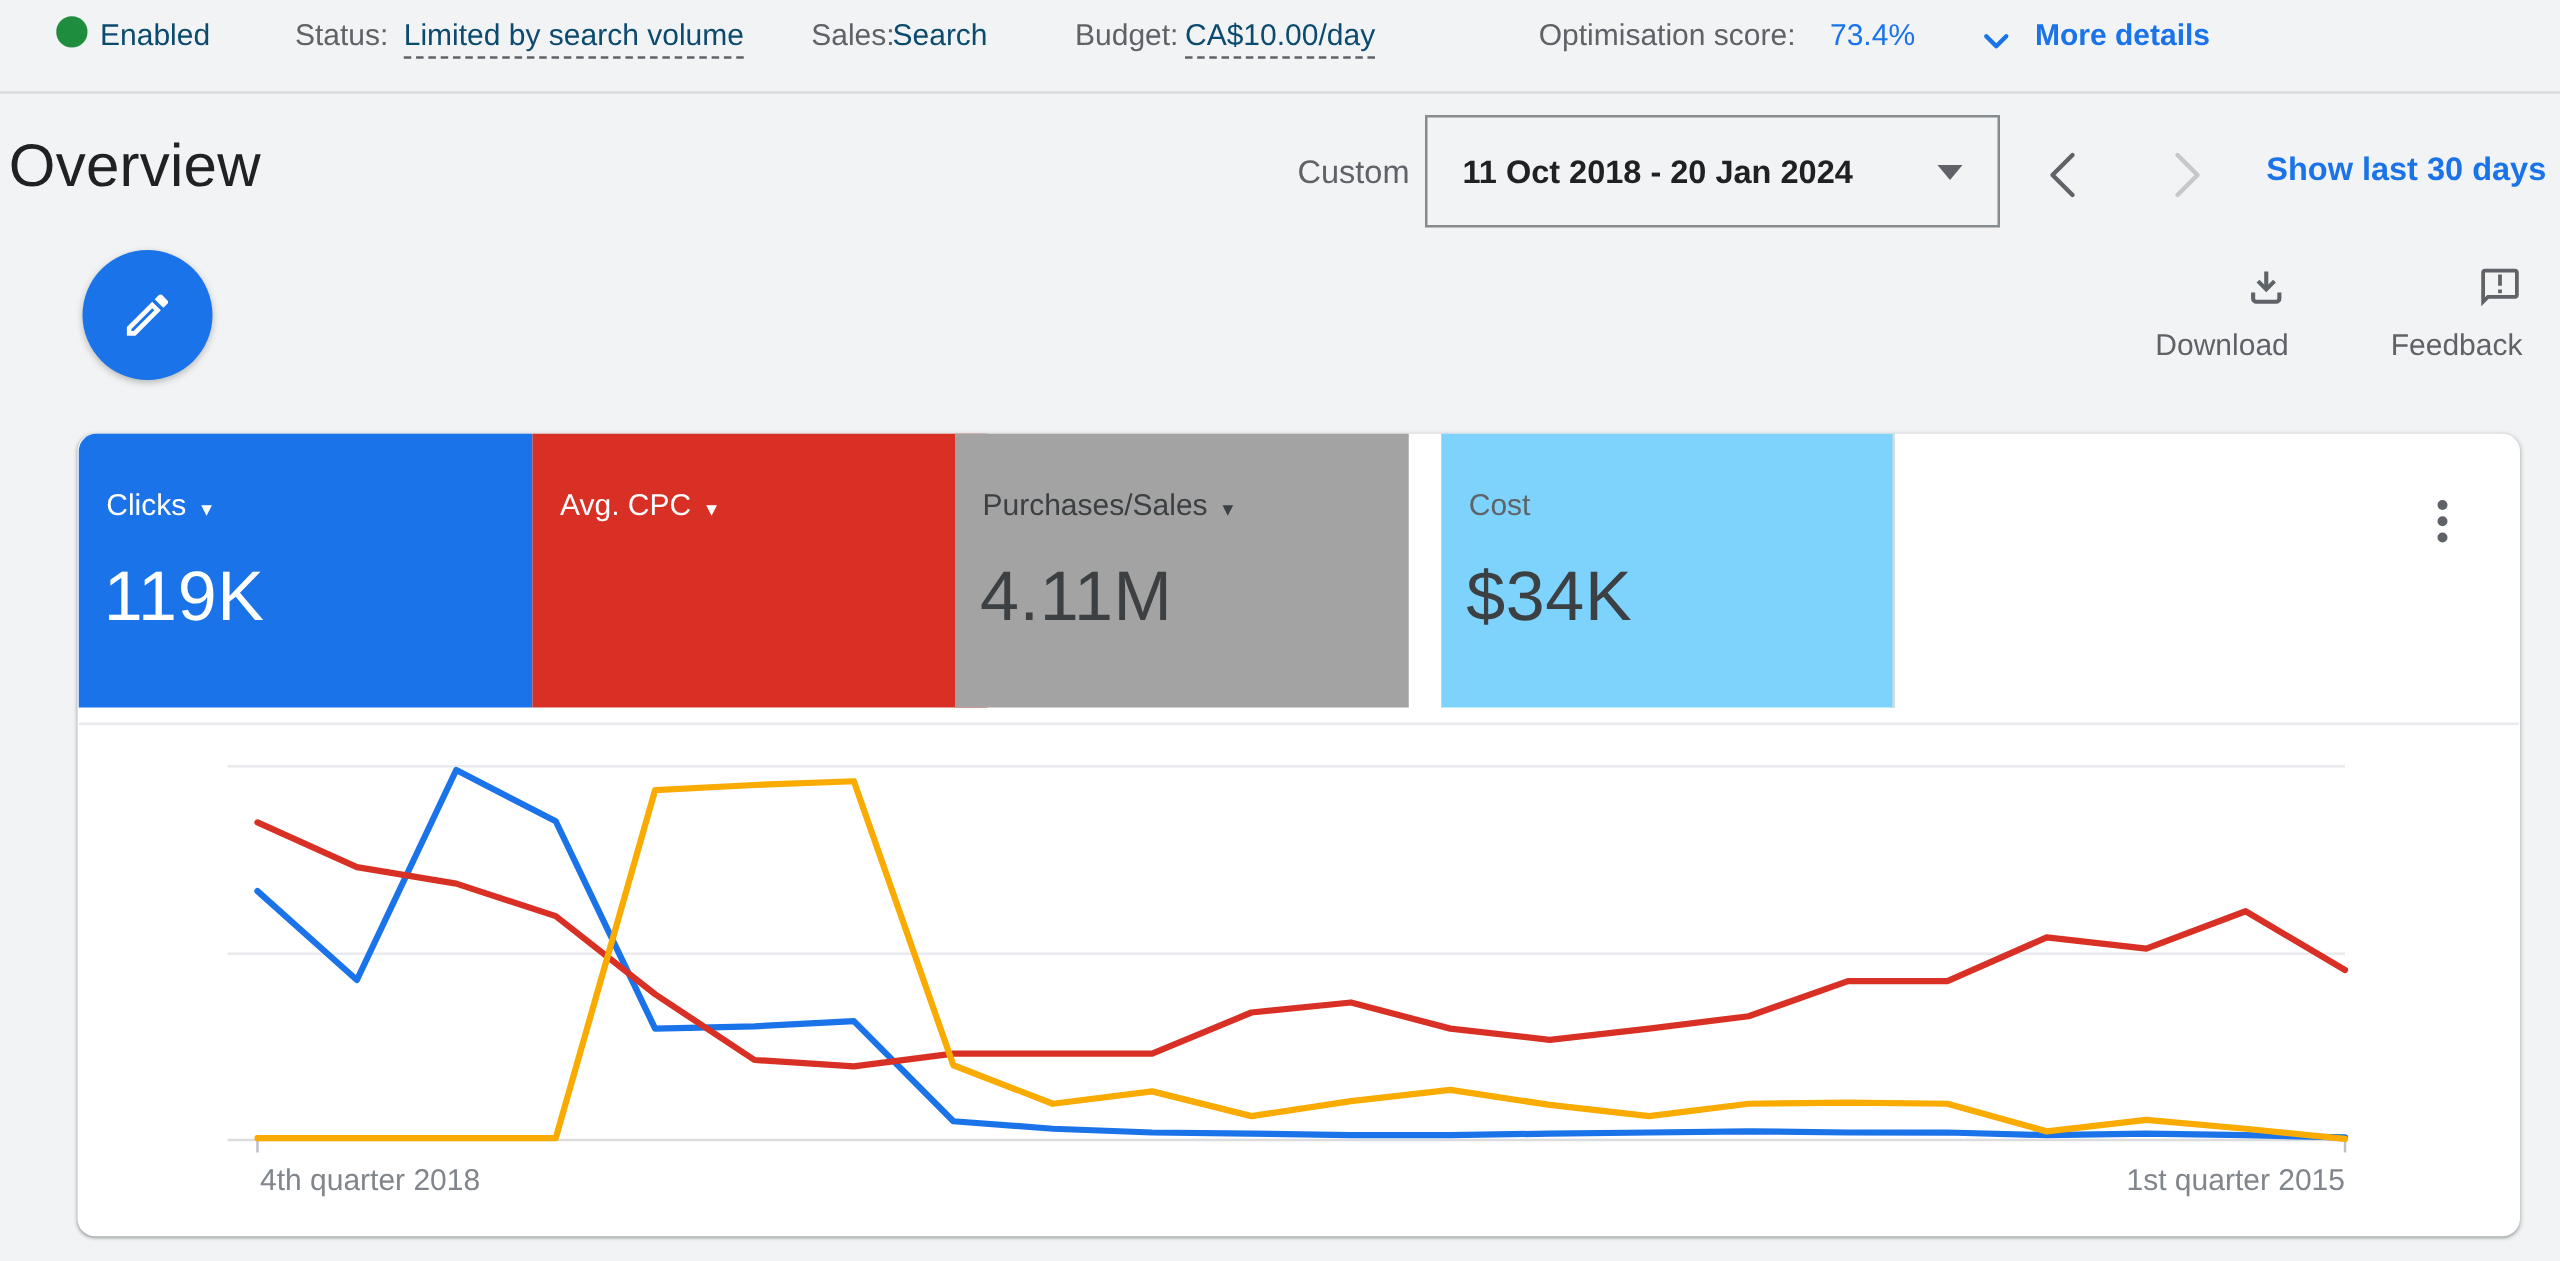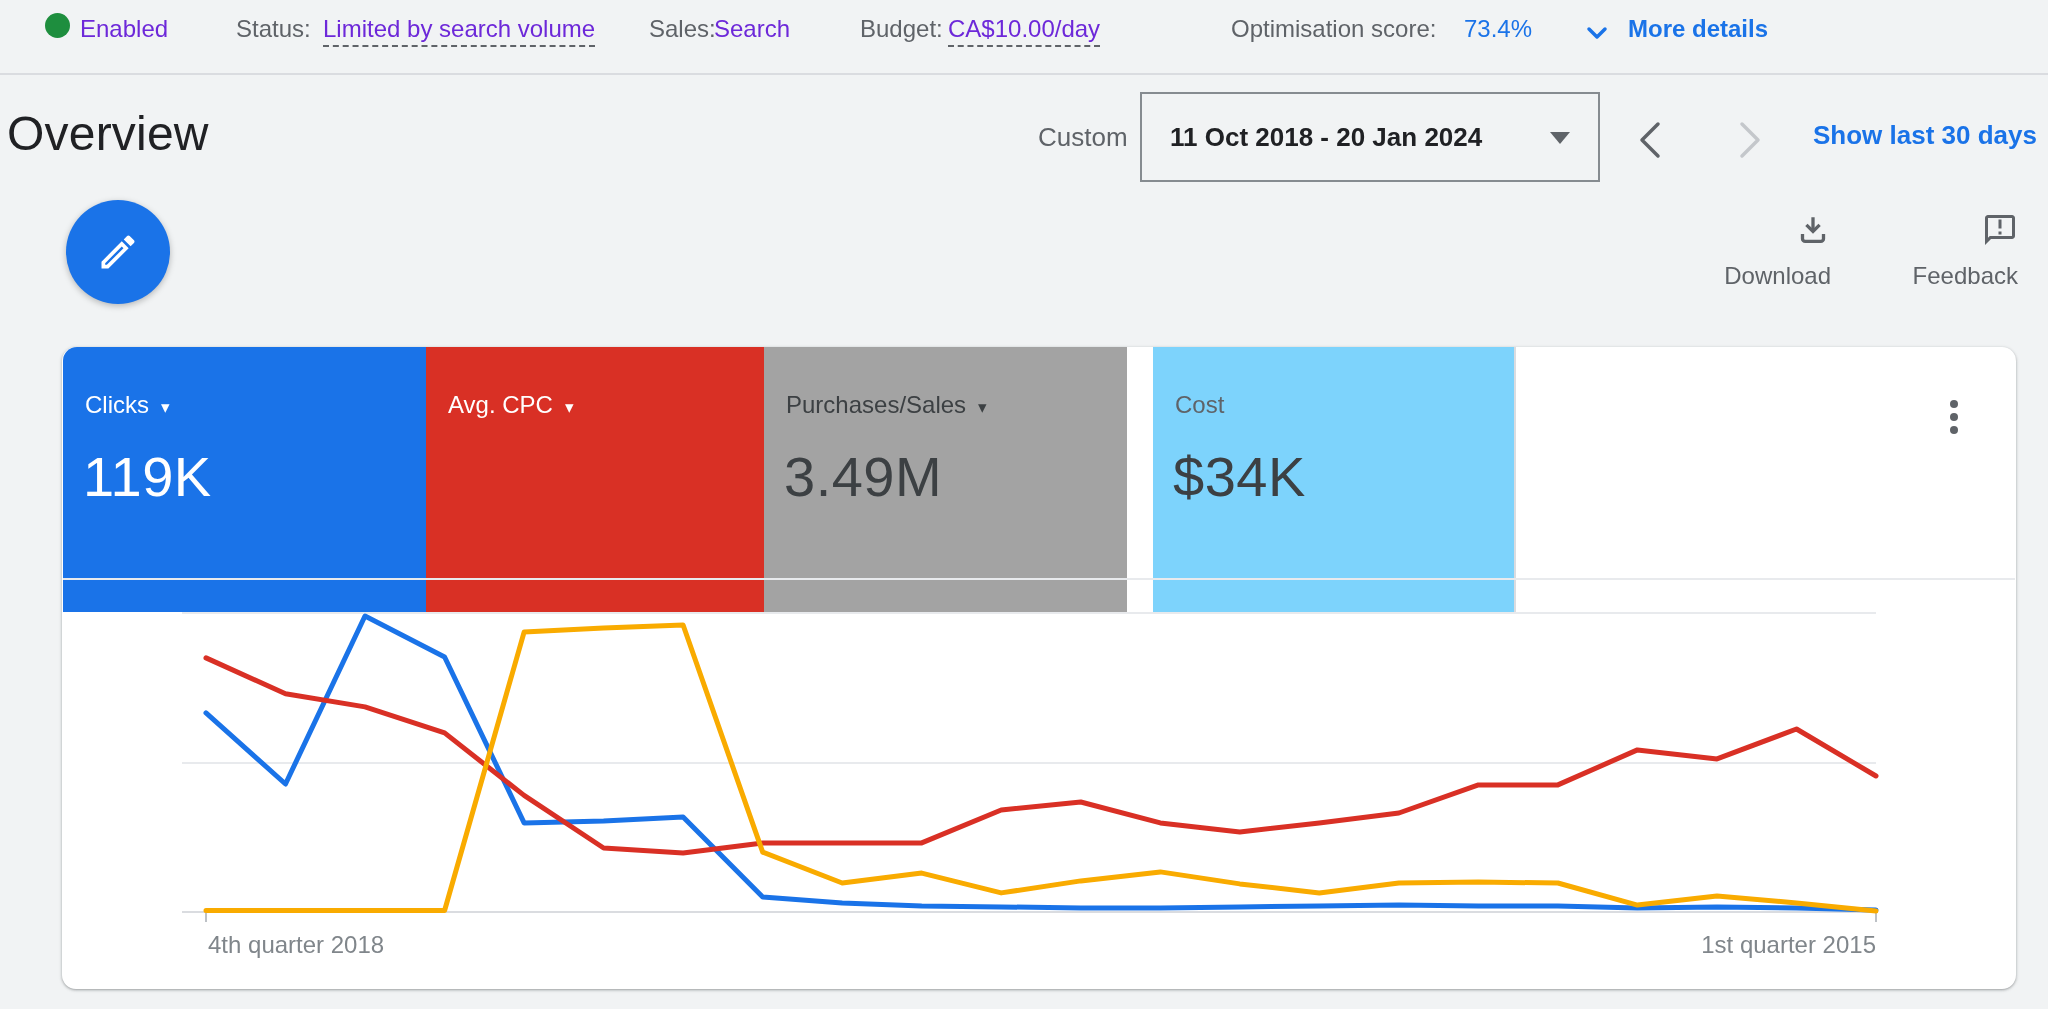--- a/index.html
+++ b/index.html
@@ -5,42 +5,42 @@
   * { margin:0; padding:0; box-sizing:border-box; }
   html,body { width:2048px; height:1009px; }
   body { font-family:"Liberation Sans","DejaVu Sans",sans-serif; background:#f1f3f4; }
   #screen { position:relative; width:2048px; height:1009px; overflow:hidden; background:#f1f3f4; }
   .abs { position:absolute; }
 
   
   #topbar { position:absolute; left:0; top:0; width:2048px; height:75px; background:#f1f3f4; border-bottom:2px solid #dadce0; }
   .tb-text { position:absolute; top:14px; font-size:24px; line-height:30px; white-space:nowrap; }
   .tb-label { color:#5f6368; }
-  .tb-value { color:#6d28d9; }
+  .tb-value { color:#0c4a6e; }
   .dashed-u { border-bottom:2px dashed #5f6368; padding-bottom:3px; }
   #enabled-dot { position:absolute; left:45px; top:13px; width:25px; height:25px; border-radius:50%; }
   .blue-text { color:#1a73e8; }
   .w500 { font-weight:bold; }
 
   
   #page-title { position:absolute; left:7px; top:106px; font-size:48px; color:#202124; letter-spacing:0.2px; }
   #range-mode { position:absolute; left:1015px; top:122px; font-size:26px; color:#5f6368;margin-left:23px; }
   #date-box { position:absolute; left:1140px; top:92px; width:460px; height:90px; border:2px solid #868b90; border-radius:0; background:transparent; cursor:pointer; }
   #date-range-text { position:absolute; left:28px; top:28px; font-size:26px; font-weight:bold; color:#202124; white-space:nowrap; }
   #date-caret { position:absolute; left:408px; top:38px; width:0; height:0; border-left:10px solid transparent; border-right:10px solid transparent; border-top:12px solid #5f6368; }
   #show-last { position:absolute; left:1813px; top:120px; font-size:26px; font-weight:bold; color:#1a73e8; cursor:pointer; white-space:nowrap; }
 
   
   #edit-fab { position:absolute; left:66px; top:200px; width:104px; height:104px; border-radius:50%; background:#1a73e8; box-shadow:0 2px 6px rgba(0,0,0,.25); cursor:pointer; display:flex; align-items:center; justify-content:center; }
   .action-btn { position:absolute; top:212px; width:160px; text-align:right; cursor:pointer; }
   .action-label { display:block; margin-top:10px; font-size:24px; color:#5f6368; }
 
   
   #panel { position:absolute; left:62px; top:347px; width:1954px; height:642px; background:#ffffff; border-radius:14px; box-shadow:0 1px 2px rgba(60,64,67,.3), 0 1px 3px 1px rgba(60,64,67,.15); }
-  .card { position:absolute; top:347px; height:265px; cursor:default; }
+  .card { position:absolute; top:347px; height:219px; cursor:default; }
   #card-clicks   { left:63px;  width:363px; background:#1a73e8; border-radius:14px 0 0 0; }
   #card-cpc      { left:426px; width:364px; background:#d93025; }
   #card-purch    { left:764px; width:363px; background:#a3a3a3; }
   #card-cost     { left:1153px; width:363px; background:#7dd3fc; border-right:2px solid #dadce0; }
   .card-head { position:absolute; left:22px; top:44px; font-size:24px; display:flex; align-items:center; gap:12px; }
   .card-caret { font-size:17px; line-height:1; position:relative; top:2px; }
   .card-value { position:absolute; left:20px; top:96px; font-size:56px; line-height:1.2; letter-spacing:0.5px; }
   .fg-white { color:#ffffff; }
   .fg-dark { color:#3c4043; }
   .fg-gray { color:#5f6368; }
@@ -135,21 +135,21 @@
       <span>Avg. CPC</span>
       <span class="card-caret">▾</span>
     </div>
   </div>
 
   <div class="card" id="card-purch">
     <div class="card-head fg-dark">
       <span>Purchases/Sales</span>
       <span class="card-caret">▾</span>
     </div>
-    <div class="card-value fg-dark">3.49M</div>
+    <div class="card-value fg-dark">4.11M</div>
   </div>
 
   <div class="card" id="card-cost">
     <div class="card-head fg-gray">
       <span>Cost</span>
     </div>
     <div class="card-value fg-dark">$34K</div>
   </div>
 
   <div id="cards-hairline"></div>

